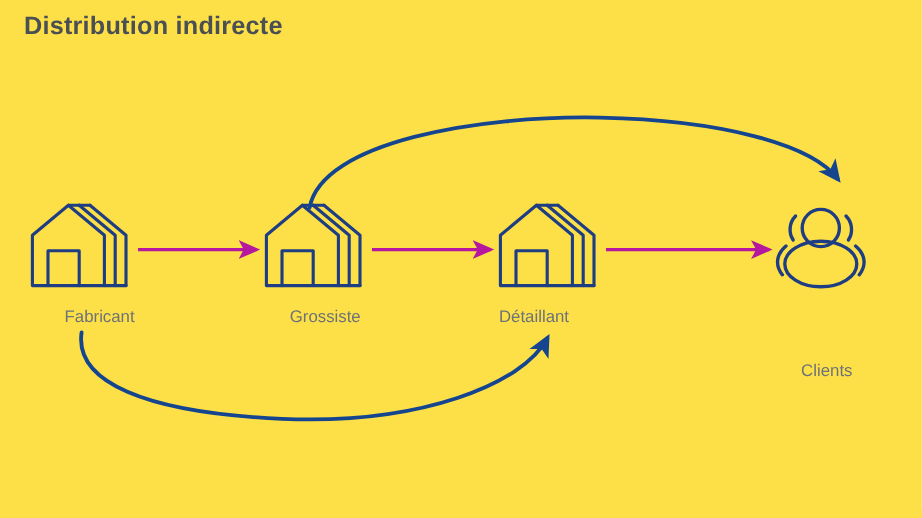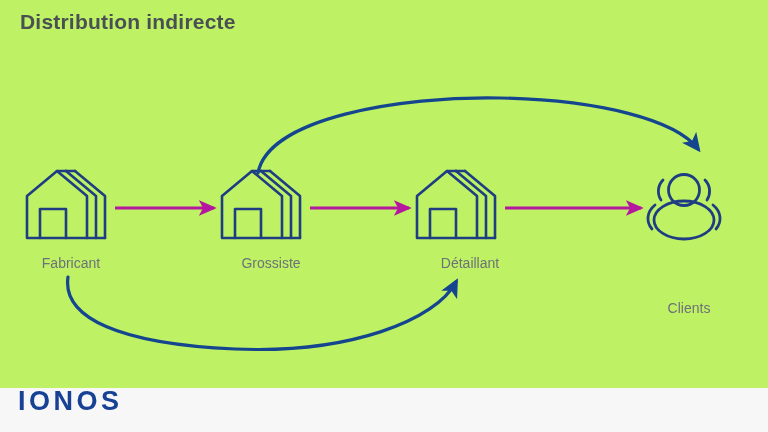--- a/index.html
+++ b/index.html
@@ -12,22 +12,22 @@
     background: #f7f7f7;
     font-family: "Liberation Sans", sans-serif;
     overflow: hidden;
     position: relative;
   }
 
   .slide {
     position: absolute;
     left: 0; top: 0;
     width: 768px;
-    height: 388px;
-    background: #bef264;
+    height: 432px;
+    background: #fde047;
   }
 
   .title {
     position: absolute;
     left: 20px;
     top: 10px;
     font-size: 21px;
     font-weight: bold;
     color: #4a4f54;
     letter-spacing: 0.2px;
@@ -122,20 +122,19 @@
 
     <line x1="310" y1="208" x2="409" y2="208" stroke="#b5179e" stroke-width="2.8" marker-end="url(#mag-arrow)"></line>
 
     <line x1="505" y1="208" x2="641" y2="208" stroke="#b5179e" stroke-width="2.8" marker-end="url(#mag-arrow)"></line>
 
     <path d="M258,173 C268,118 400,96 500,98 C600,100 676,120 698,149" stroke="#14458e" stroke-width="3.2" fill="none" stroke-linecap="round" marker-end="url(#blue-arrow)"></path>
 
     <path d="M68,277 C62,318 120,344 235,349 C350,354 436,320 456,282" stroke="#14458e" stroke-width="3.2" fill="none" stroke-linecap="round" marker-end="url(#blue-arrow)"></path>
   </svg>
 
-  <div class="node-label" style="left:52px; top:255px;padding-left:38px;">Fabricant</div>
+  <div class="node-label" style="left:64px; top:255px;padding-left:38px;">Fabricant</div>
   <div class="node-label" style="left:259px; top:255px;margin-left:12px;">Grossiste</div>
-  <div class="node-label" style="left:456px; top:255px;padding-left:28px;">Détaillant</div>
+  <div class="node-label" style="left:431px; top:255px;padding-left:28px;">Détaillant</div>
   <div class="node-label" style="left:689px; top:255px;margin-top:45px;">Clients</div>
 
-  <div class="logo">IONOS</div>
 
 </div>
 
 </body></html>

